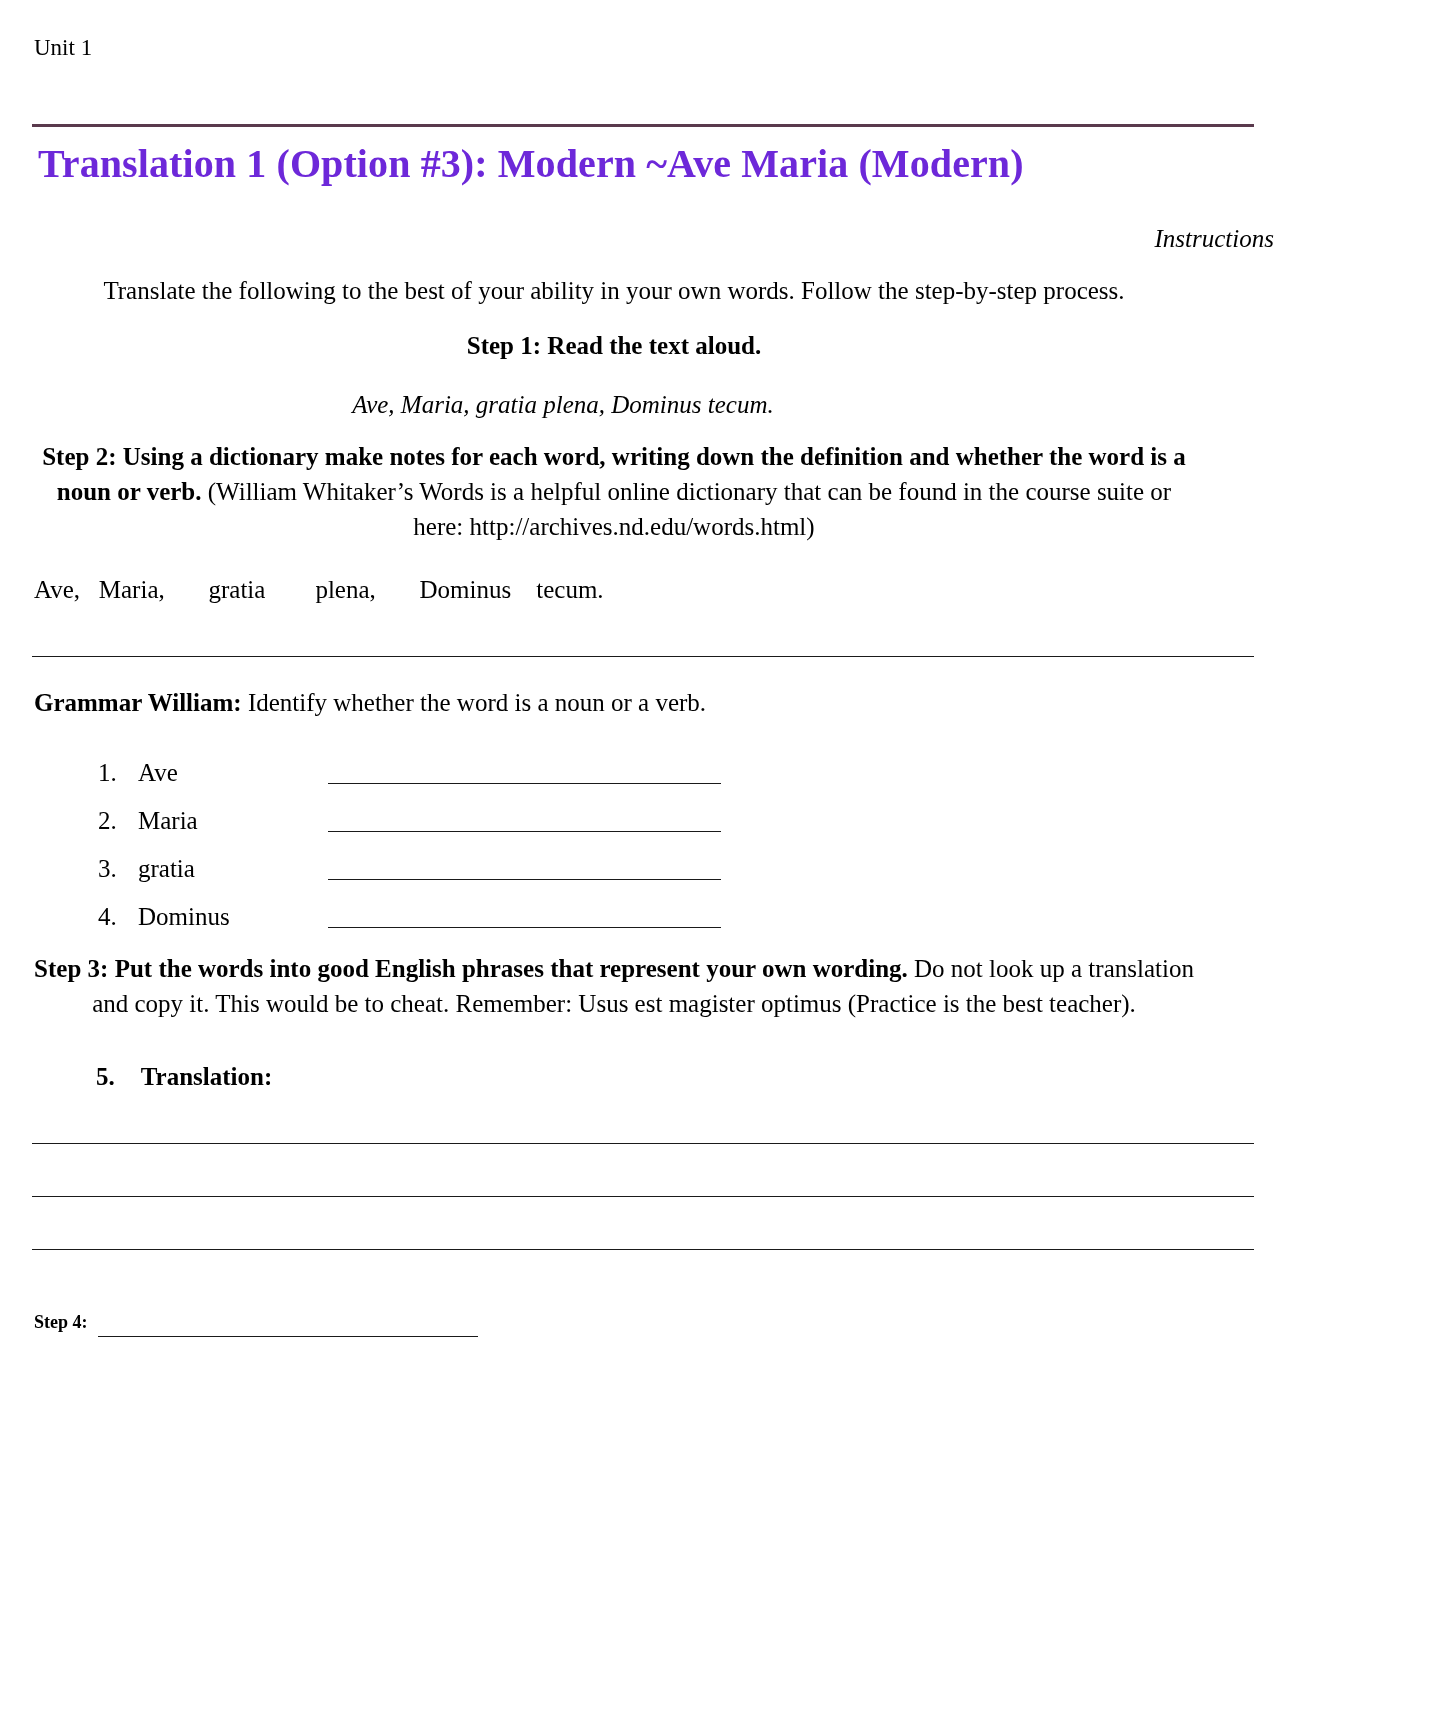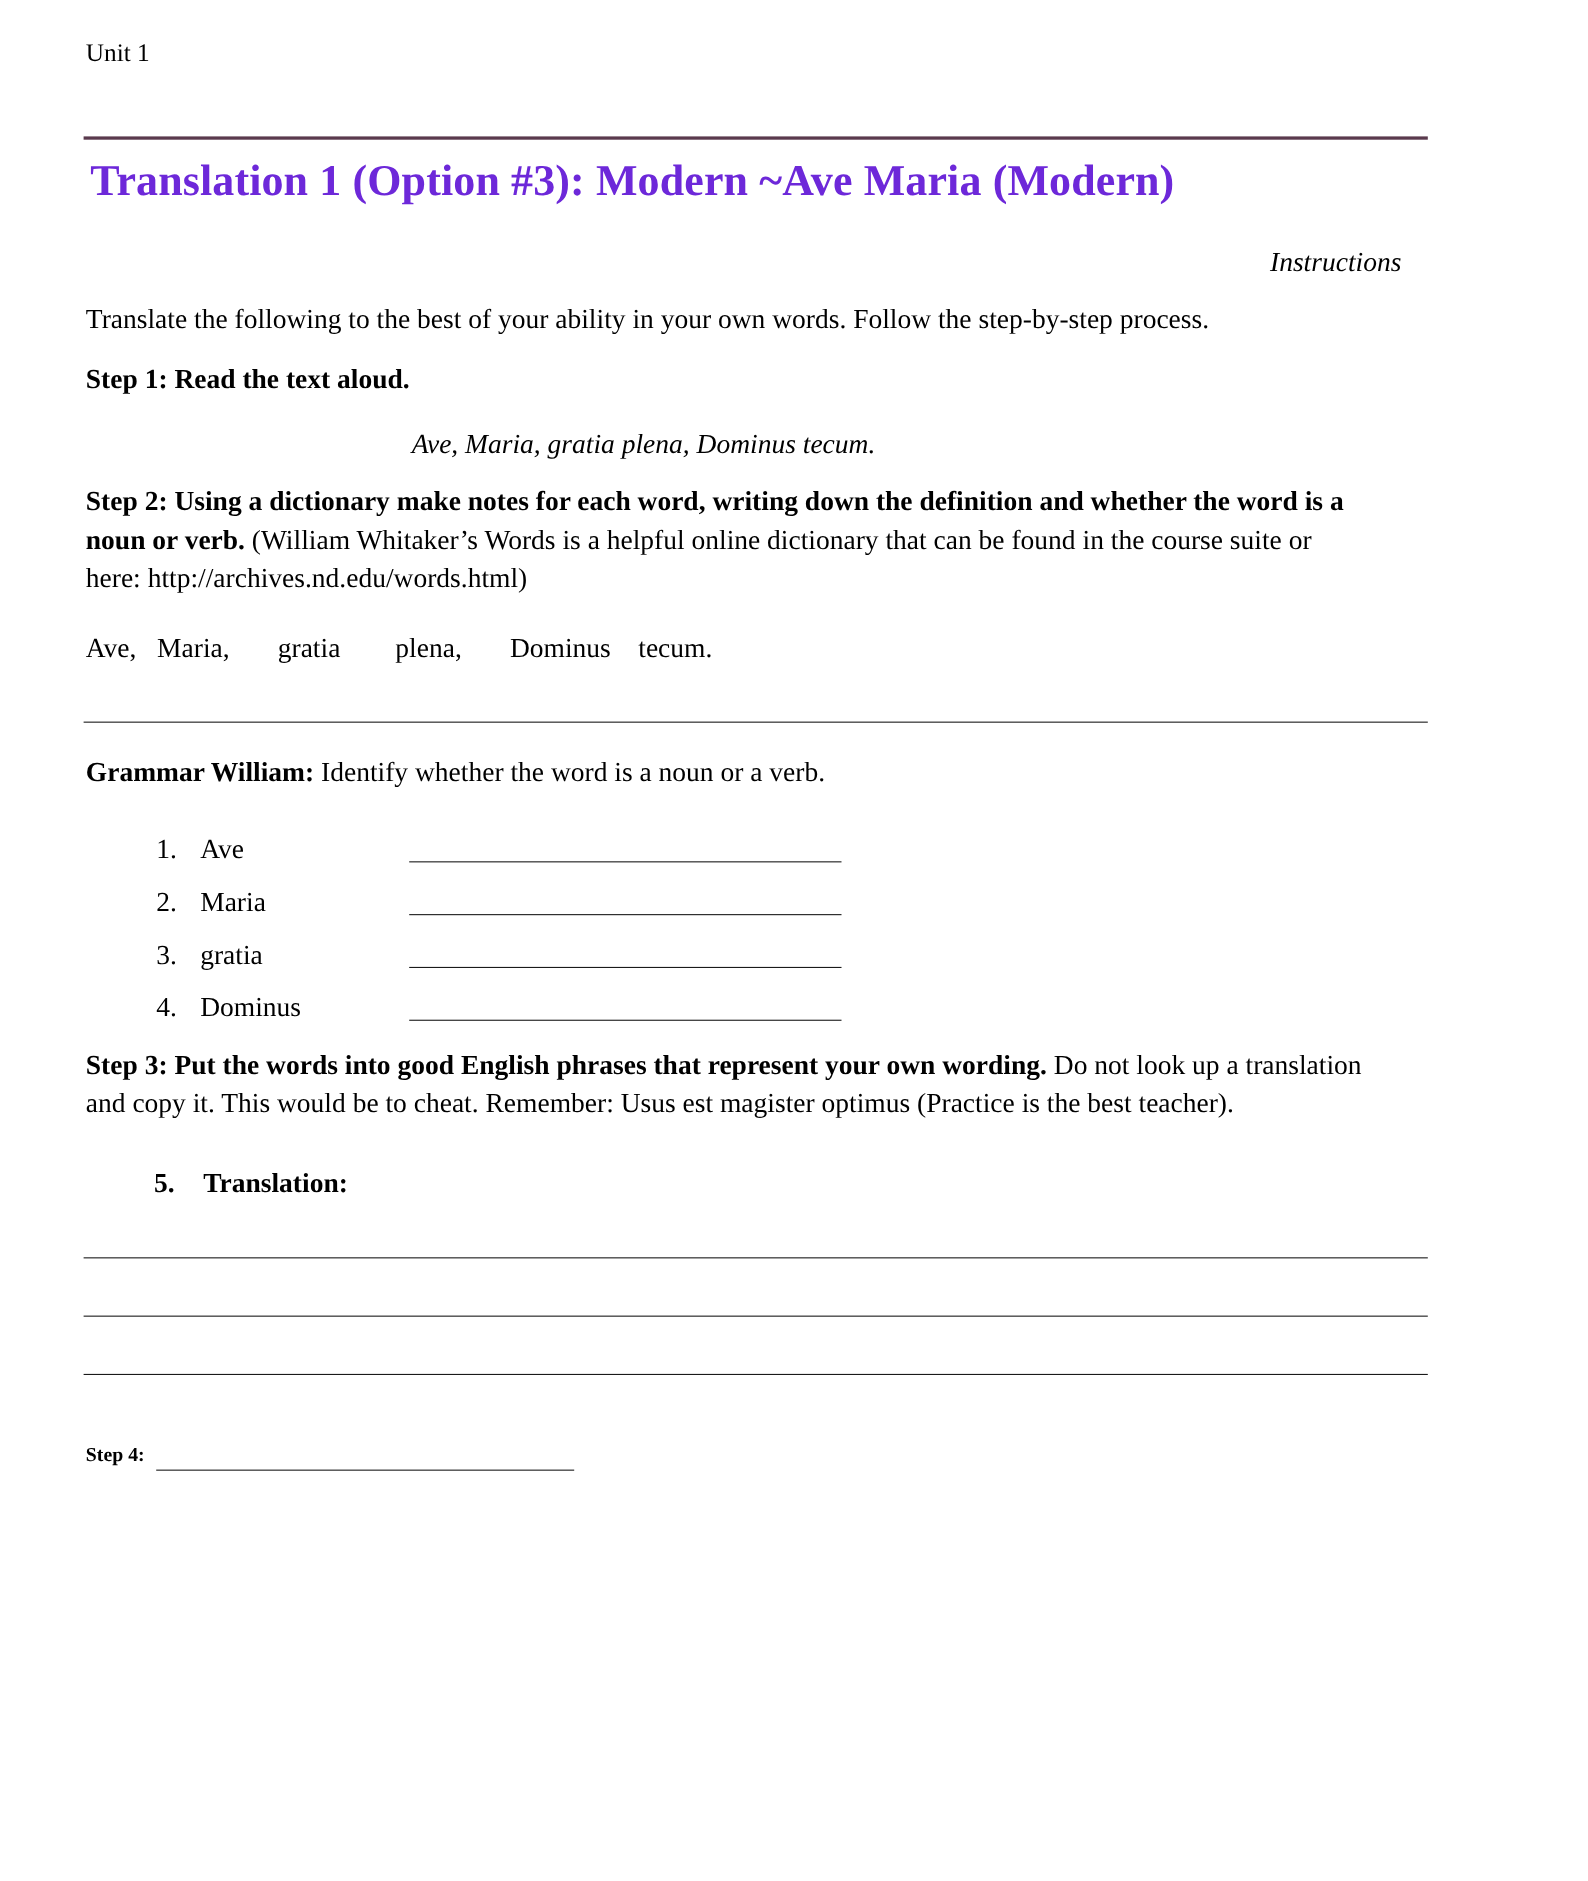--- a/index.html
+++ b/index.html
@@ -12,21 +12,21 @@
     height: 1710px;
     font-family: "Liberation Serif", "DejaVu Serif", serif;
     color: #000000;
     -webkit-font-smoothing: antialiased;
   }
   .page {
     position: relative;
     width: 1444px;
     height: 1710px;
     box-sizing: border-box;
-    padding: 28px 170px 0 76px;
+    padding: 28px 170px 0 32px;
   }
 
   
   .running-head {
     font-size: 23px;
     line-height: 1.2;
     color: #000;
     margin: 0 0 0 2px;
     padding-top: 6px;
   }
@@ -53,20 +53,21 @@
     font-size: 25px;
     font-style: italic;
     margin: 38px 0 0 2px;
     text-align: right;
   }
   p.body {
     font-size: 25px;
     line-height: 1.4;
     margin: 20px 0 0 2px;
     max-width: 1160px;
+    text-align: center;
   }
   .step-head {
     font-weight: bold;
   }
   .latin-line {
     font-size: 25px;
     font-style: italic;
     text-align: center;
     margin: 28px 0 0 0;
     padding-right: 180px;

